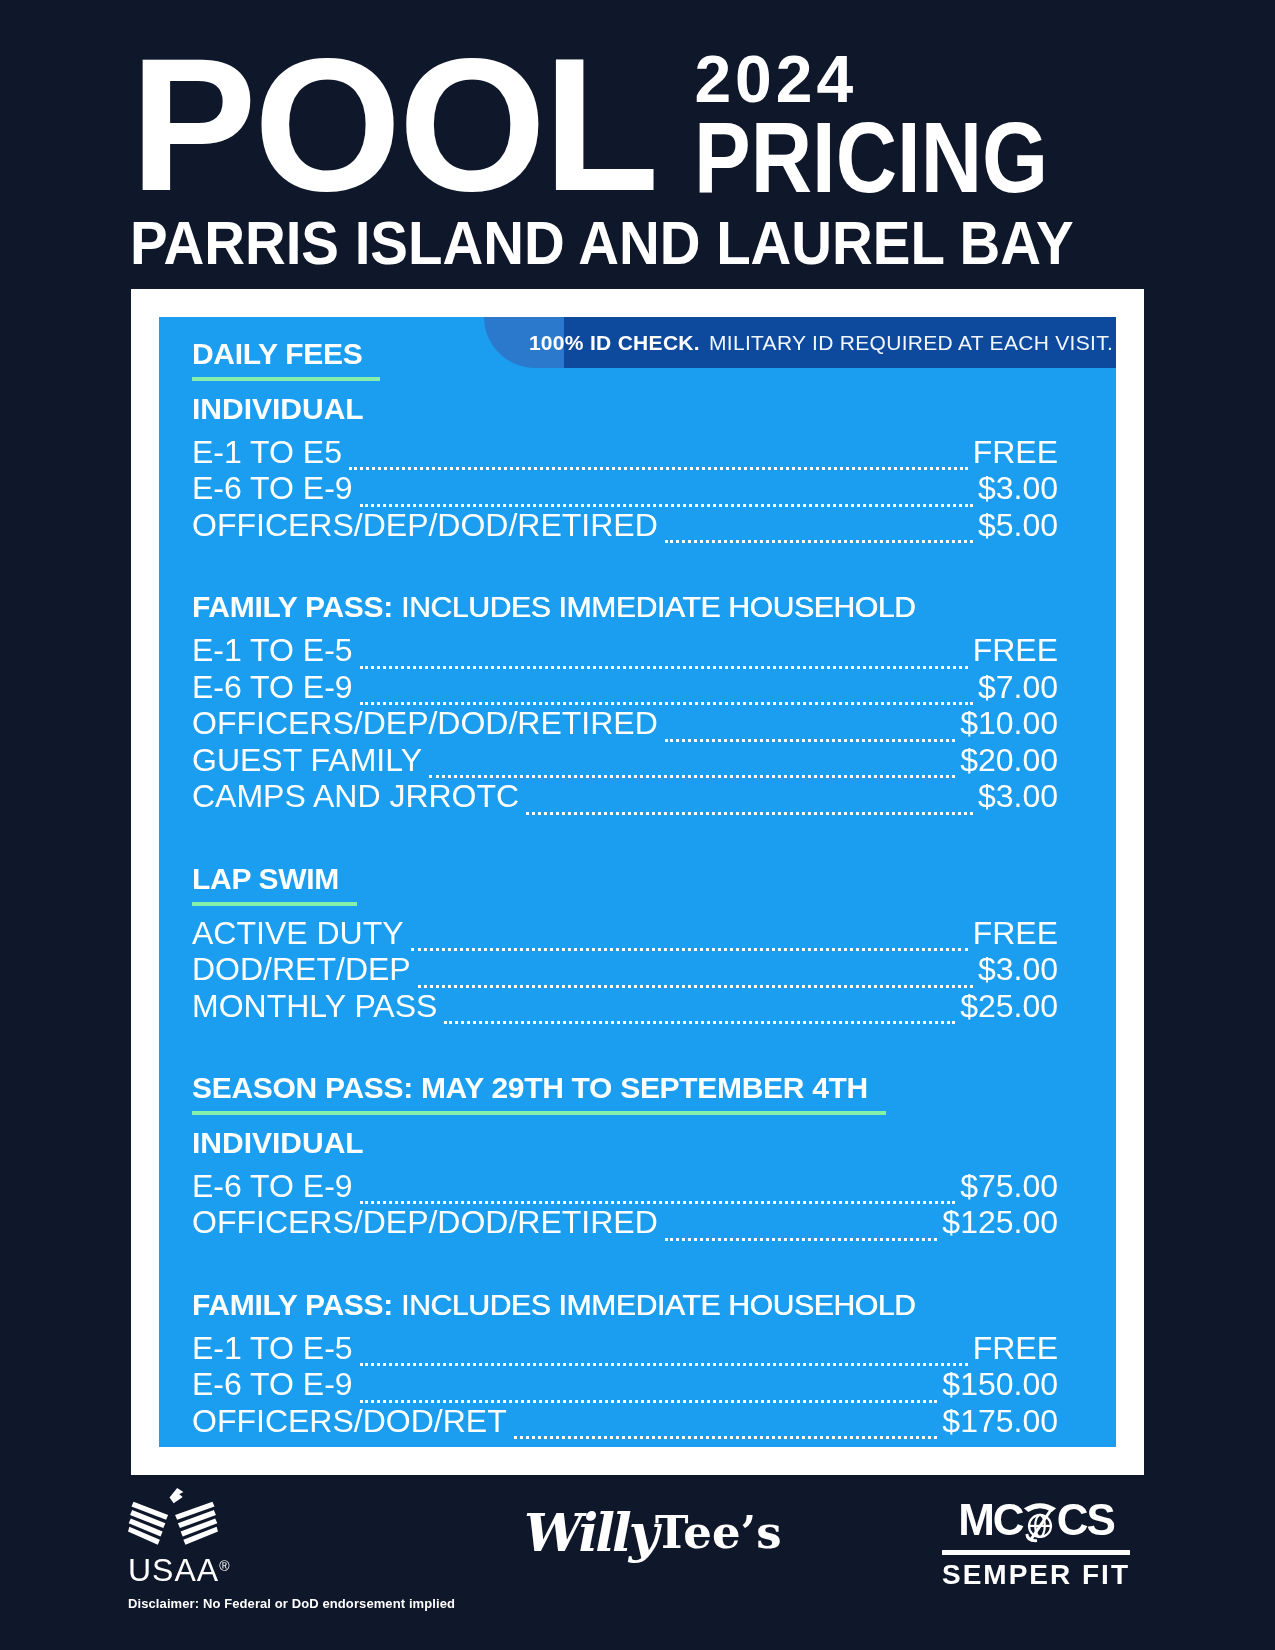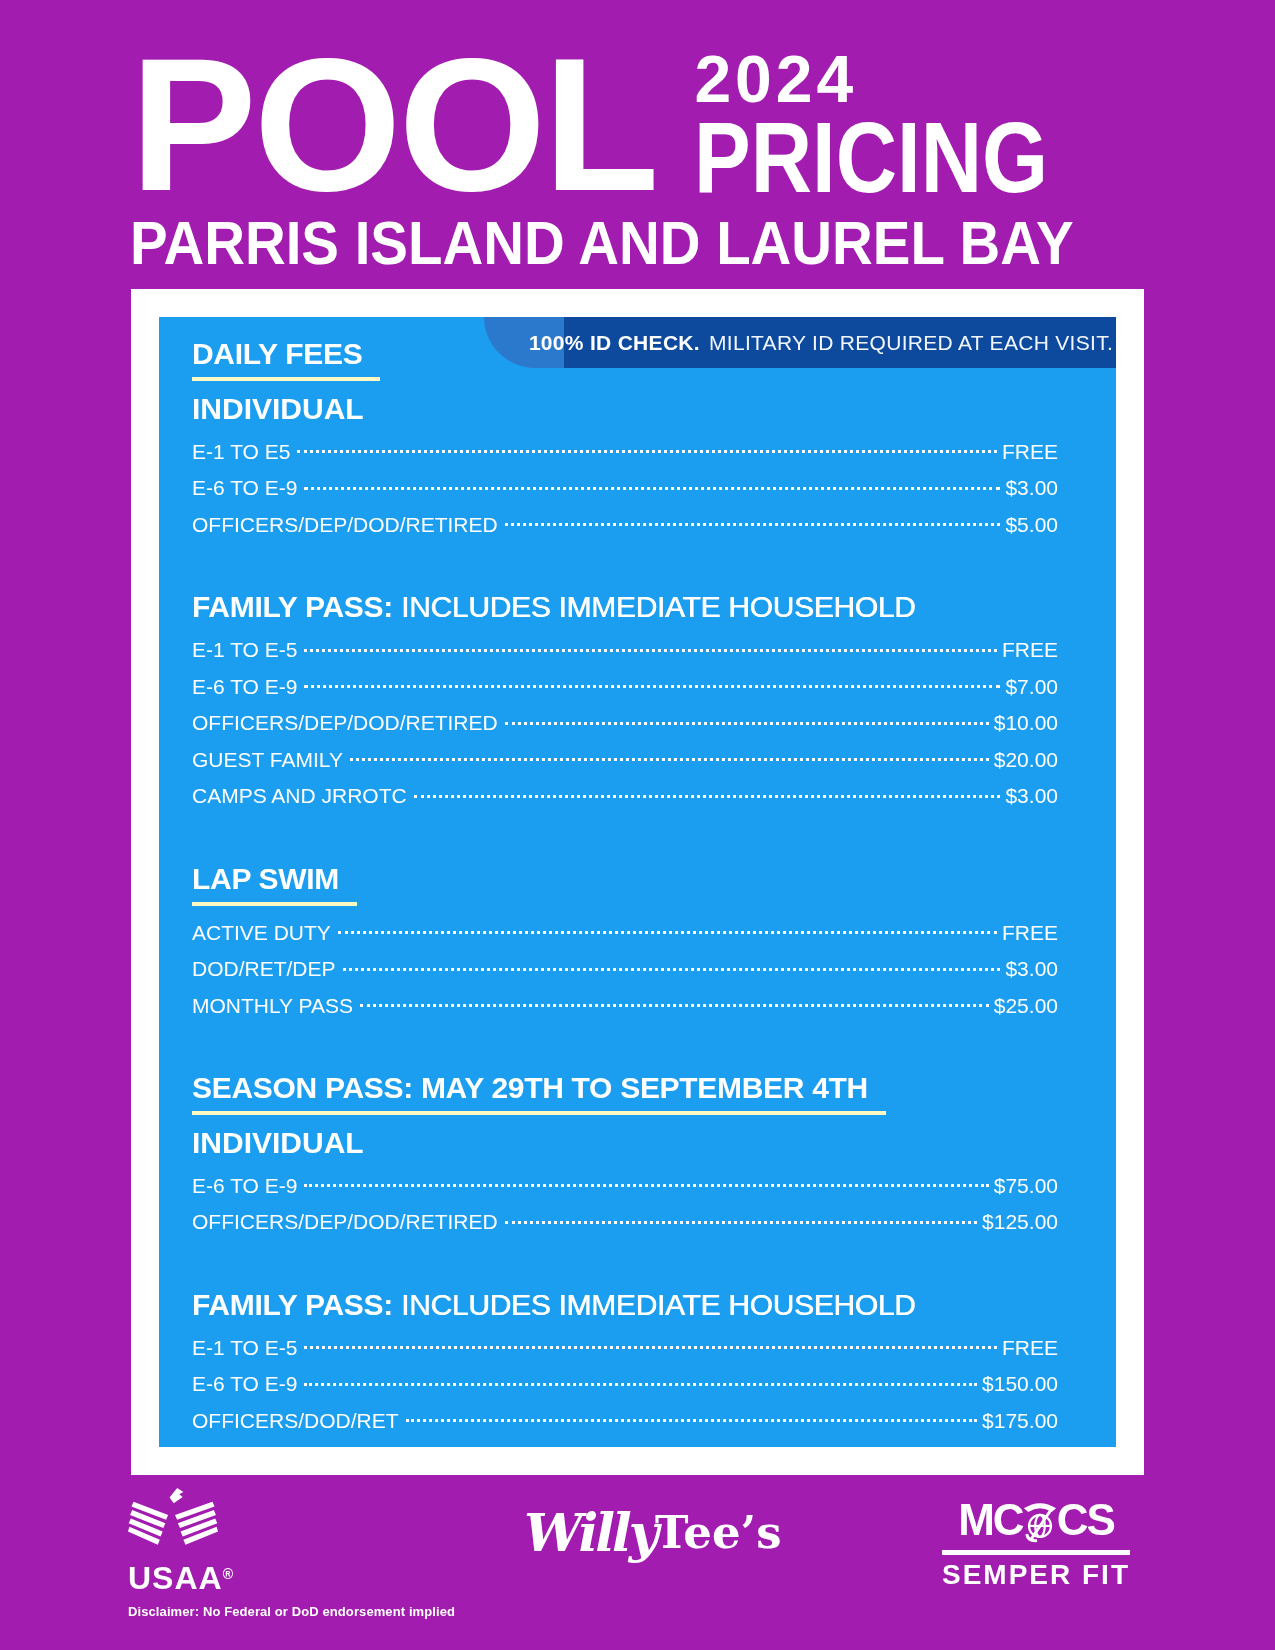--- a/index.html
+++ b/index.html
@@ -1,19 +1,19 @@
 <!DOCTYPE html>
 <html><head>
 <meta charset="utf-8">
 <style>
   html,body{margin:0;padding:0;}
   .page{
     position:relative;
     width:1275px;height:1650px;
-    background:#a21caf;
+    background:#0f172a;
     overflow:hidden;
     font-family:"Liberation Sans",sans-serif;
     color:#fff;
   }
 
   
   .title-block{position:absolute;left:130px;top:50px;width:1015px;}
   .title-row{display:flex;align-items:flex-end;}
   .title-pool{font-size:190px;font-weight:bold;line-height:0.78;letter-spacing:-3px;white-space:nowrap;}
   .title-right{display:flex;flex-direction:column;align-items:flex-start;margin-left:38px;}
@@ -39,31 +39,31 @@
     background:#2b79cd;border-bottom-left-radius:52px;z-index:-1;
   }
   .banner .b-strong{font-weight:bold;}
   .banner .b-rest{margin-left:9px;color:#f2f7ff;}
 
   
   .content{position:absolute;left:33px;right:58px;top:19px;z-index:1;}
   .sec{margin-top:46px;}
   .sec:first-child{margin-top:0;}
   .sec-heading{font-size:30px;font-weight:bold;letter-spacing:-0.3px;line-height:1.2;margin-bottom:7px;white-space:nowrap;}
-  .sec-heading.underlined{display:inline-block;border-bottom:4px solid #fef9c3;padding:0 18px 5px 0;margin-bottom:9px;}
+  .sec-heading.underlined{display:inline-block;border-bottom:4px solid #86efac;padding:0 18px 5px 0;margin-bottom:9px;}
   .h-rest{font-weight:400;text-shadow:0.6px 0 0 #fff;margin-top:12px;}
   .sec-sub{font-size:30px;font-weight:bold;line-height:1.25;margin-bottom:6px;}
-  .row{display:flex;align-items:center;font-size:21px;font-weight:400;line-height:36.5px;}
+  .row{display:flex;align-items:flex-end;font-size:32px;font-weight:400;line-height:36.5px;}
   .lbl{white-space:nowrap;}
   .leader{flex:1 1 auto;min-width:18px;border-bottom:3.5px dotted #fff;margin:0 5px 0 7px;}
   .price{white-space:nowrap;}
 
   
   .usaa{position:absolute;left:128px;top:1486px;}
-  .usaa-name{font-size:32px;font-weight:bold;letter-spacing:1px;line-height:1;margin-top:10px;}
+  .usaa-name{font-size:32px;font-weight:normal;letter-spacing:1px;line-height:1;margin-top:2px;}
   .usaa-reg{font-size:14px;vertical-align:10px;}
   .usaa-disclaimer{font-size:13px;font-weight:bold;margin-top:10px;letter-spacing:0.1px;white-space:nowrap;}
 
   .willytees{position:absolute;left:524px;top:1492px;display:flex;align-items:center;height:80px;}
   .willy-script{font-family:"DejaVu Serif",serif;font-style:italic;font-weight:bold;font-size:52px;letter-spacing:-3px;}
   .willy-serif{font-family:"DejaVu Serif",serif;font-weight:bold;font-size:45px;margin-left:-1px;}
 
   .mccs{position:absolute;right:145px;top:1494px;text-align:center;}
   .mccs-top{display:flex;align-items:center;justify-content:center;font-size:44px;font-weight:bold;letter-spacing:-2px;line-height:1;}
   .mccs-emblem{margin:0 -5px;position:relative;top:3px;}

